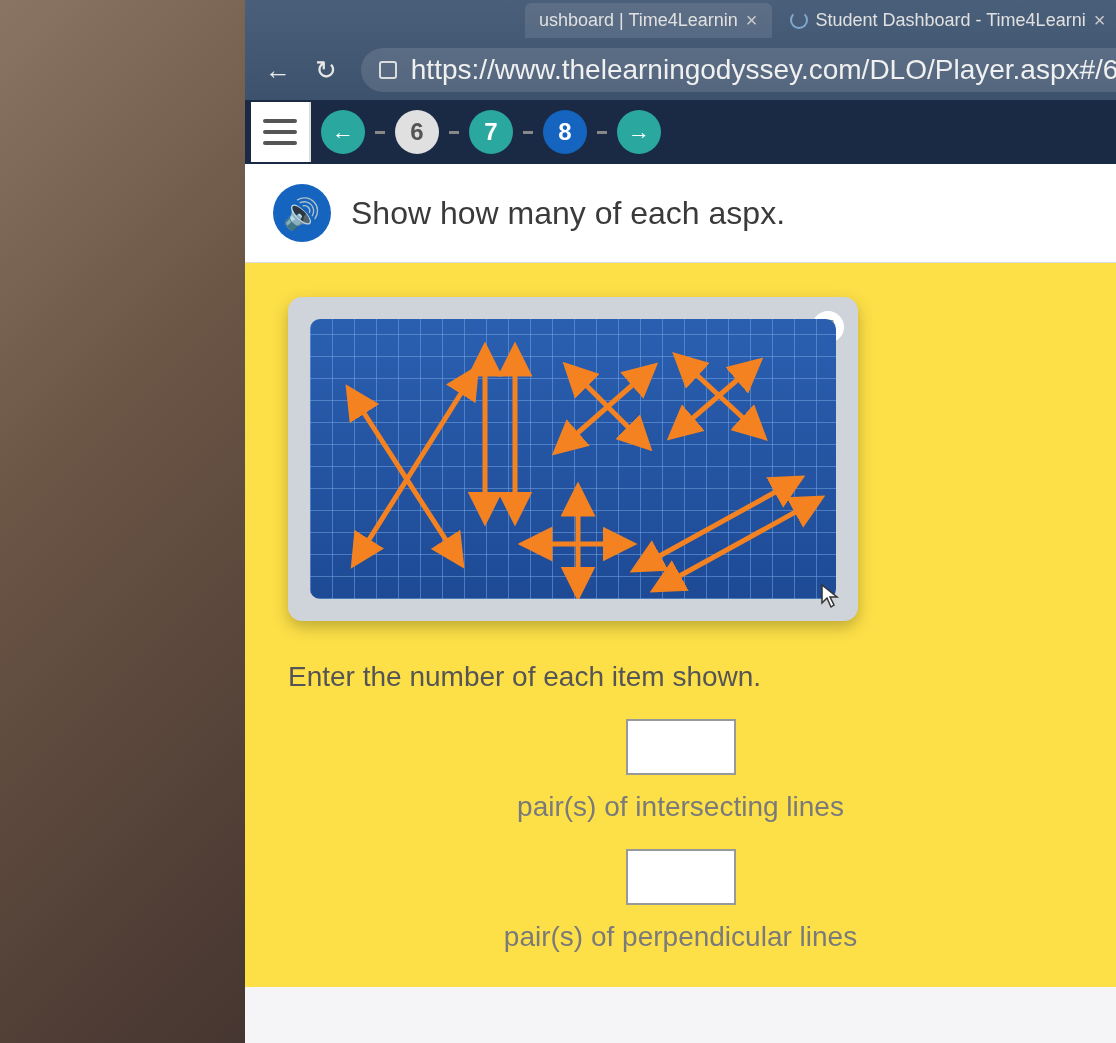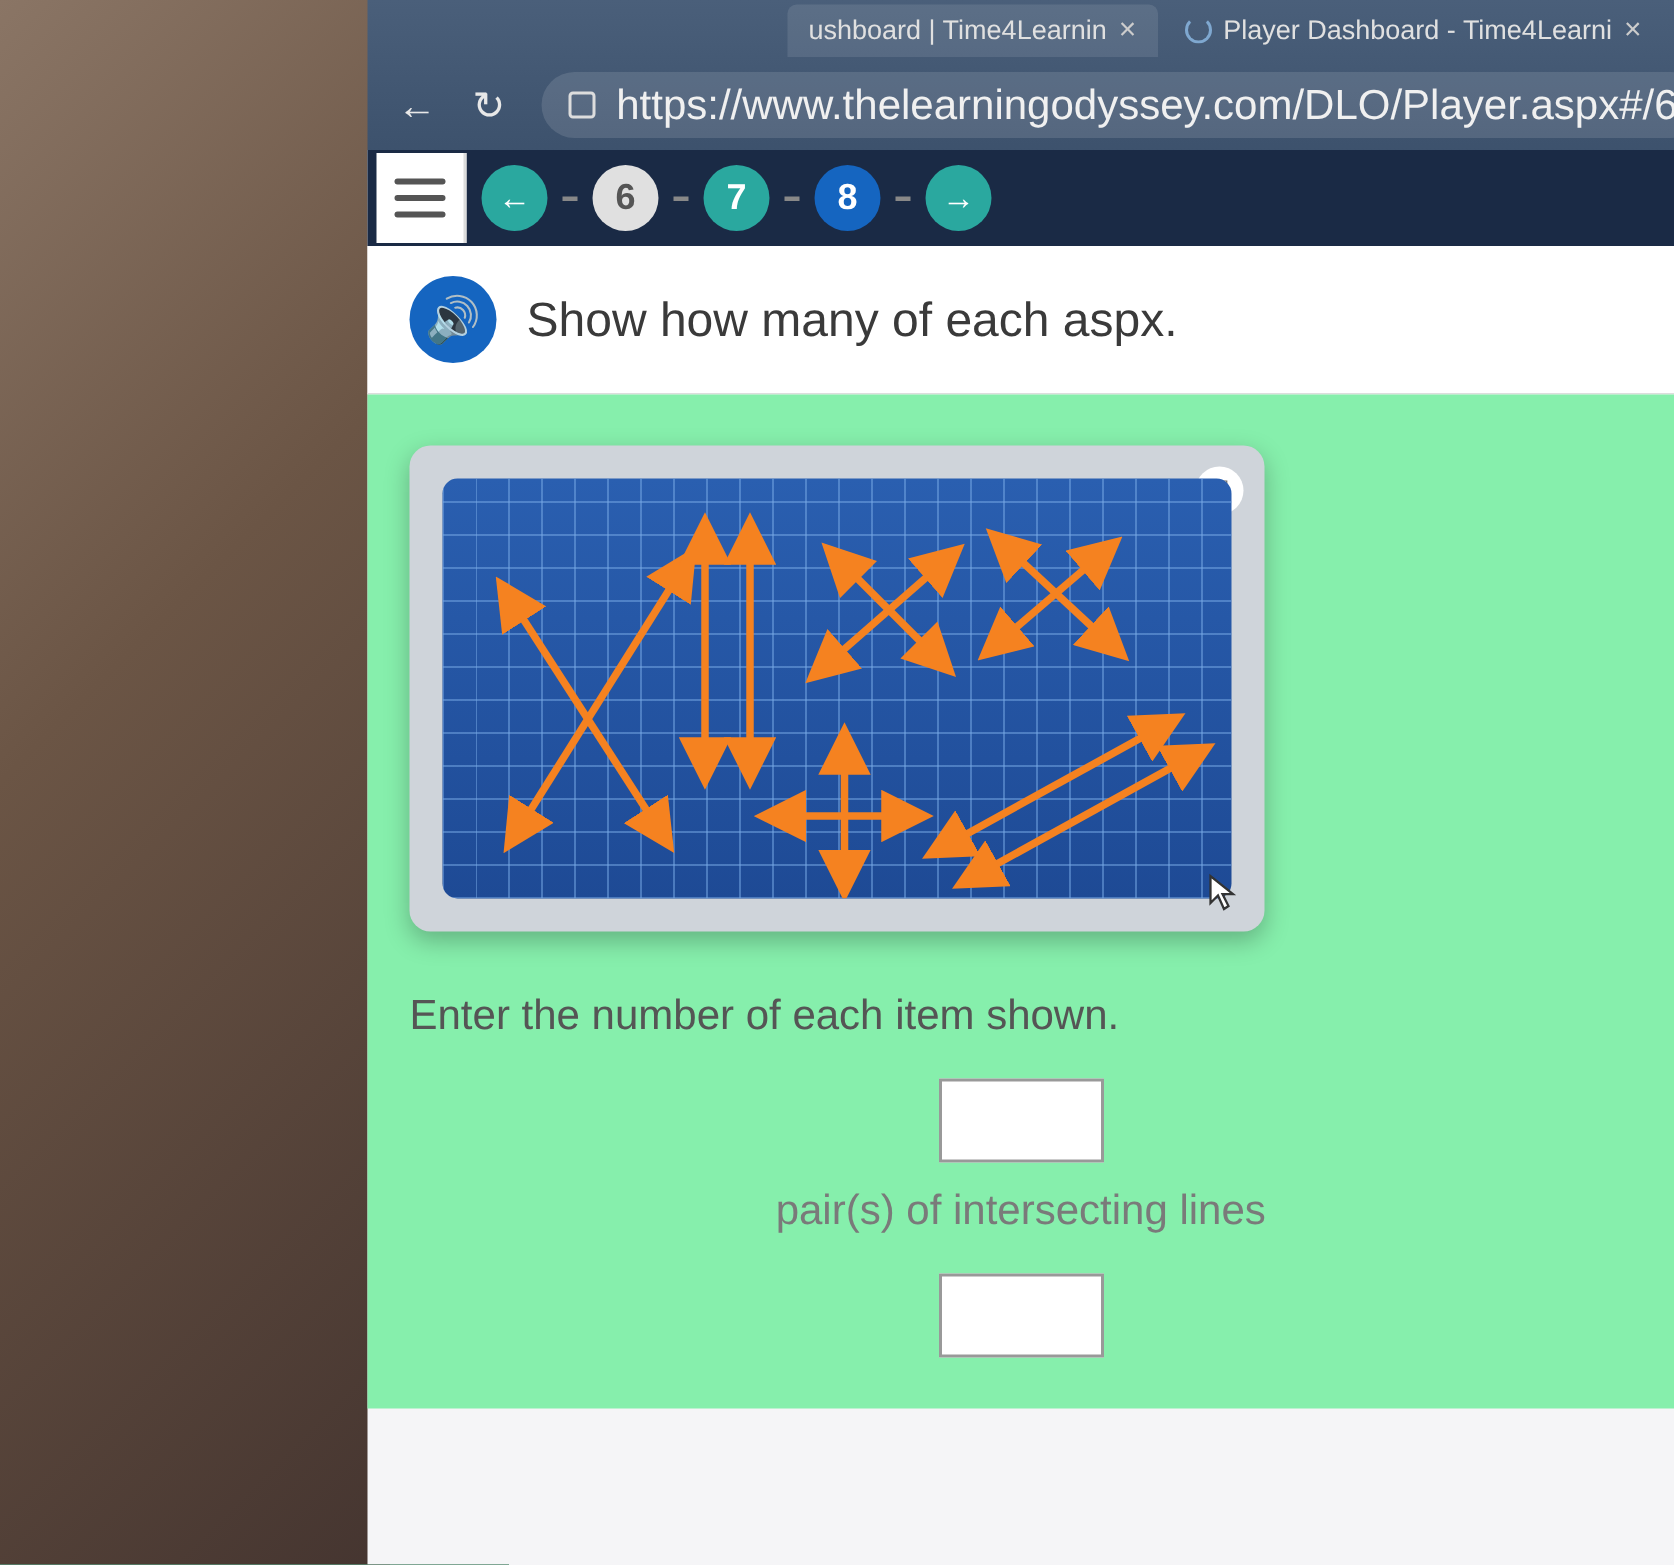--- a/index.html
+++ b/index.html
@@ -147,22 +147,22 @@
       align-items: center;
       justify-content: center;
       color: #fff;
       font-size: 30px;
     }
     .instruction-text {
       font-size: 32px;
       color: #3a3a3a;
     }
     .question-area {
-      padding: 34px 28px;
-      background: #86efac;
+      padding: 34px 43px;
+      background: #fde047;
     }
     .graphic-frame {
       width: 570px;
       background: #cfd4da;
       border-radius: 14px;
       padding: 22px;
       box-shadow: 0 6px 16px rgba(0,0,0,0.25);
       position: relative;
     }
     .expand-btn {
@@ -231,21 +231,21 @@
 <div class="photo-bg"></div>
 
 <div class="browser-chrome">
   <div class="tab-bar">
     <div class="tab active">
       <span>ushboard | Time4Learnin</span>
       <span class="tab-close">×</span>
     </div>
     <div class="tab">
       <span class="tab-icon"></span>
-      <span>Player Dashboard - Time4Learni</span>
+      <span>Student Dashboard - Time4Learni</span>
       <span class="tab-close">×</span>
     </div>
   </div>
   <div class="addr-row">
     <div class="nav-btn">
       <span>←</span>
     </div>
     <div class="nav-btn">
       <span>↻</span>
     </div>
@@ -329,16 +329,17 @@
 
     <div class="prompt-text">Enter the number of each item shown.</div>
 
     <div class="answer-row">
       <input class="answer-input" value="" style="">
       <span class="answer-label">pair(s) of intersecting lines</span>
     </div>
 
     <div class="answer-row">
       <input class="answer-input" value="" style="">
+      <span class="answer-label">pair(s) of perpendicular lines</span>
     </div>
   </div>
 
 </div>
 
 </body></html>

